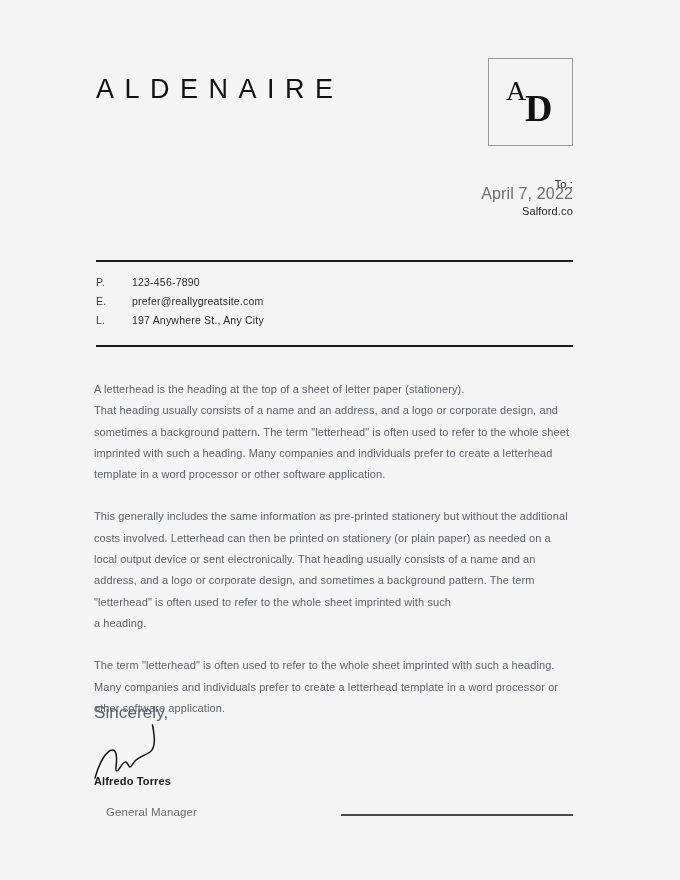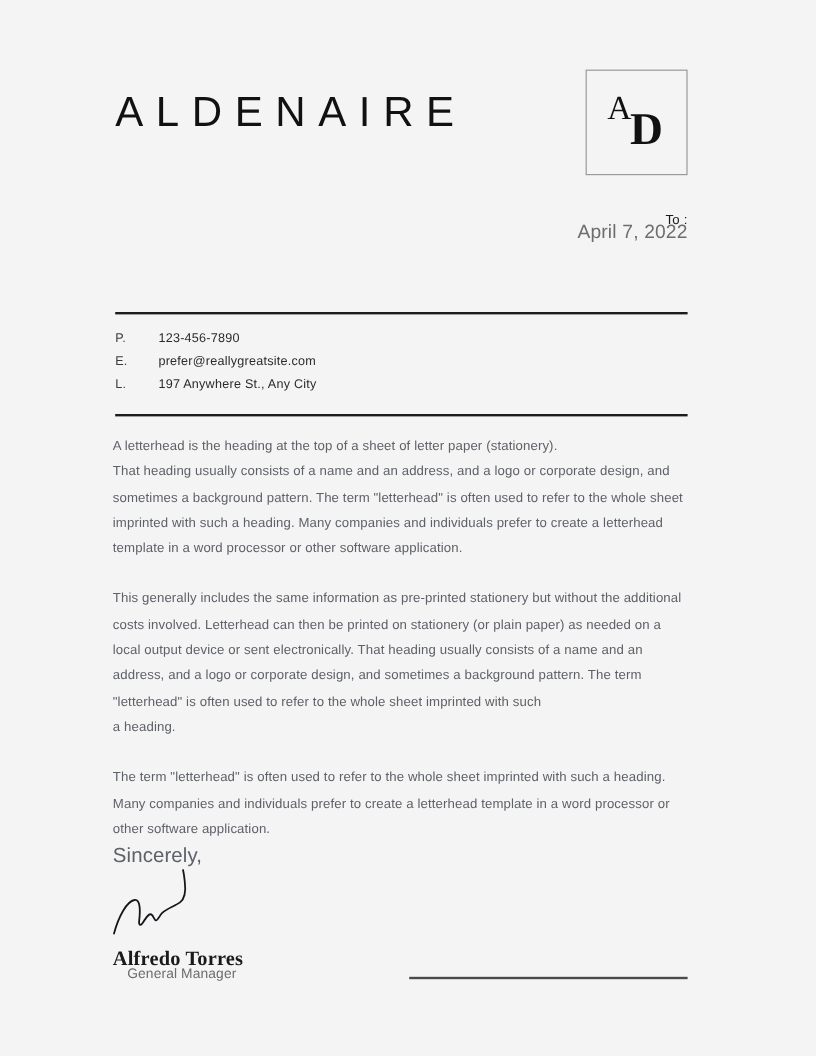--- a/index.html
+++ b/index.html
@@ -27,21 +27,21 @@
     position: absolute;
     left: 96px;
     top: 58px;
     width: 477px;
     height: 90px;
   }
   .brand-wordmark {
     position: absolute;
     left: 0;
     top: 16px;
-    font-size: 35px;
+    font-size: 27px;
     font-weight: 400;
     letter-spacing: 10.5px;
     color: #111111;
     white-space: nowrap;
     font-family: "Liberation Sans", sans-serif;
   }
   .monogram-box {
     position: absolute;
     right: 0;
     top: 0;
@@ -143,21 +143,21 @@
     font-size: 10.5px;
     color: #2b2b2b;
     letter-spacing: 0.2px;
     margin-left: 10px;
   }
 
   
   .body-copy {
     position: absolute;
     left: 94px;
-    top: 362px;
+    top: 379px;
     width: 482px;
   }
   .body-paragraph {
     font-size: 11px;
     line-height: 21.3px;
     color: #5e6168;
     letter-spacing: 0.1px;
     margin: 0 0 21px 0;
     white-space: pre-line;
   }
@@ -178,26 +178,25 @@
   .signature-mark {
     position: absolute;
     left: -2px;
     top: 20px;
     width: 90px;
     height: 58px;
   }
   .signer-name {
     position: absolute;
     left: 0;
-    top: 86px;
-    font-size: 17px;
+    top: 72px;
+    font-size: 11px;
     font-weight: 700;
     color: #1a1a1a;
     letter-spacing: 0.15px;
-    font-family: Liberation Serif, serif;
   }
   .signer-title {
     position: absolute;
     left: 12px;
     top: 103px;
     font-size: 11.5px;
     font-weight: 400;
     color: #6d6d6d;
     letter-spacing: 0.1px;
   }
@@ -214,20 +213,21 @@
       <div class="monogram-inner">
         <span class="monogram-a">A</span>
         <span class="monogram-d">D</span>
       </div>
     </div>
   </div>
 
   <div class="recipient-block">
     <div class="recipient-line">To :</div>
     <div style="height:9px"></div>
+    <div class="recipient-line">Salford.co</div>
     <div class="letter-date">April 7, 2022</div>
   </div>
 
   <div class="rule rule-top"></div>
 
   <div class="contact-block">
 
     <div class="contact-row">
       <span class="contact-label">P.</span>
       <span class="contact-value">123-456-7890</span>

